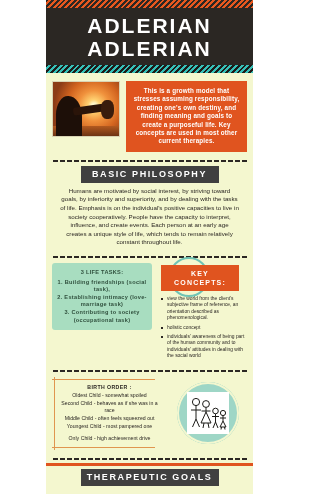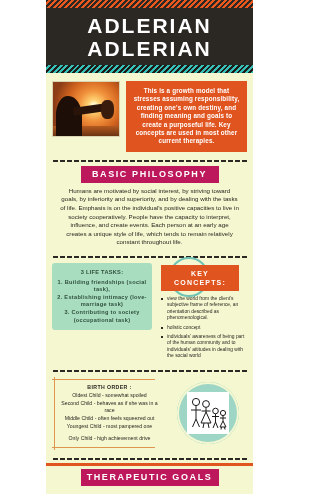--- a/index.html
+++ b/index.html
@@ -63,21 +63,21 @@
   }
 
   .dotrule{
     height:4px;margin:3px 6px 2px;
     background-image:radial-gradient(#2b2723 45%, transparent 46%);
     background-size:7px 4px;background-repeat:repeat-x;
   }
 
   
   .banner{
-    background:#be185d;color:#fff;font-weight:bold;text-align:center;
+    background:#404040;color:#fff;font-weight:bold;text-align:center;
     letter-spacing:1.6px;font-size:9px;padding:3.5px 0;
     margin:3px auto 4px;width:138px;
   }
 
   .body-text{
     font-size:6.2px;line-height:8.6px;color:#2b2723;
     text-align:center;padding:0 14px 5px;
   }
 
   

